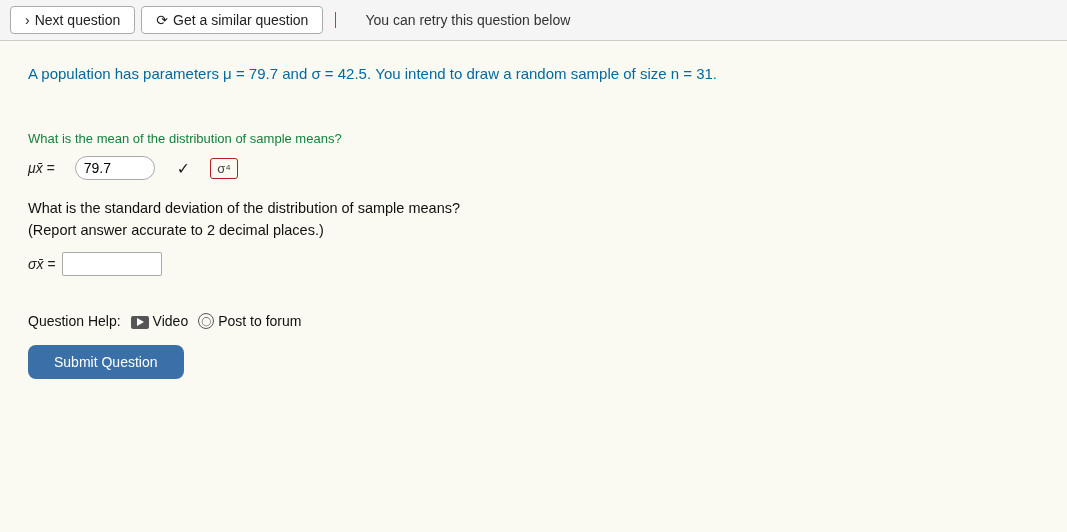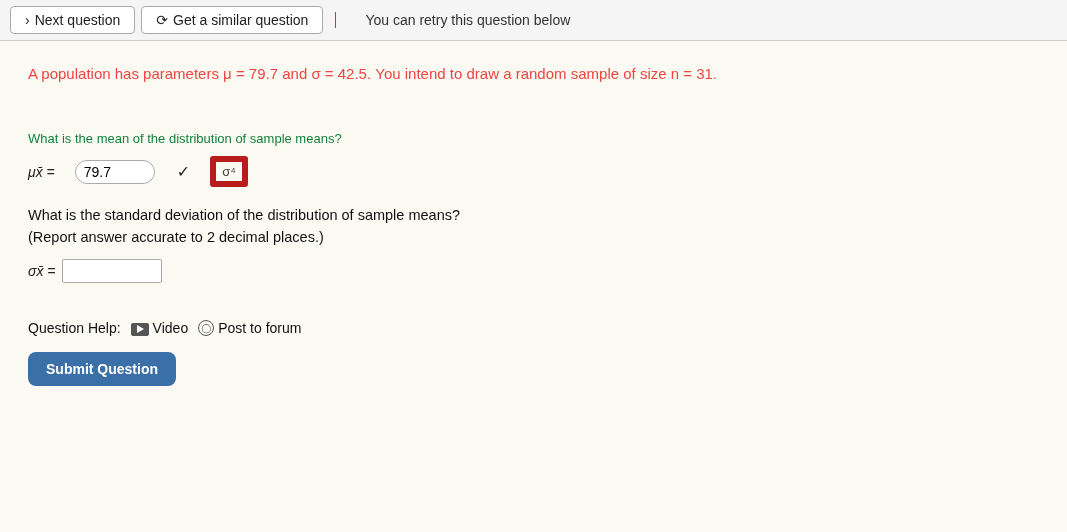--- a/index.html
+++ b/index.html
@@ -53,21 +53,21 @@
       padding-left: 29px;
       border-left: 1px solid #c2410c;
     }
     .main-content {
       background: #fafaf2;
       flex: 1;
       padding: 22px 28px 28px 28px;
     }
     .question-text {
       font-size: 15px;
-      color: #ef4444;
+      color: #0369a1;
       margin-bottom: 24px;
       line-height: 1.5;
     }
     .sub-question {
       font-size: 13px;
       color: #15803d;
       margin-bottom: 8px;
       line-height: 1.5;
       margin-top: 43px;
     }
@@ -90,21 +90,21 @@
       width: 80px;
       background: white;
     }
     .checkmark {
       color: #222;
       font-size: 16px;
       margin-left: 2px;
     }
     .sigma-btn {
       background: none;
-      border: 6px solid #b91c1c;
+      border: 1px solid #b91c1c;
       border-radius: 3px;
       padding: 2px 6px;
       font-size: 13px;
       cursor: pointer;
       color: #444;
       text-align: right;
     }
     .sd-question {
       font-size: 14.5px;
       color: #111;
@@ -170,23 +170,23 @@
       align-items: center;
       justify-content: center;
       font-size: 9px;
       color: #555;
     }
     .btn-submit {
       background: #3a6fa8;
       color: white;
       border: none;
       border-radius: 8px;
-      padding: 9px 18px;
-      font-size: 14px;
-      font-weight: 700;
+      padding: 9px 26px;
+      font-size: 14px;
+      font-weight: 400;
       cursor: pointer;
     }
   </style>
 </head>
 <body>
 
 <div class="toolbar">
   <button class="btn-next">
     <span>›</span>
     <span>Next question</span>

